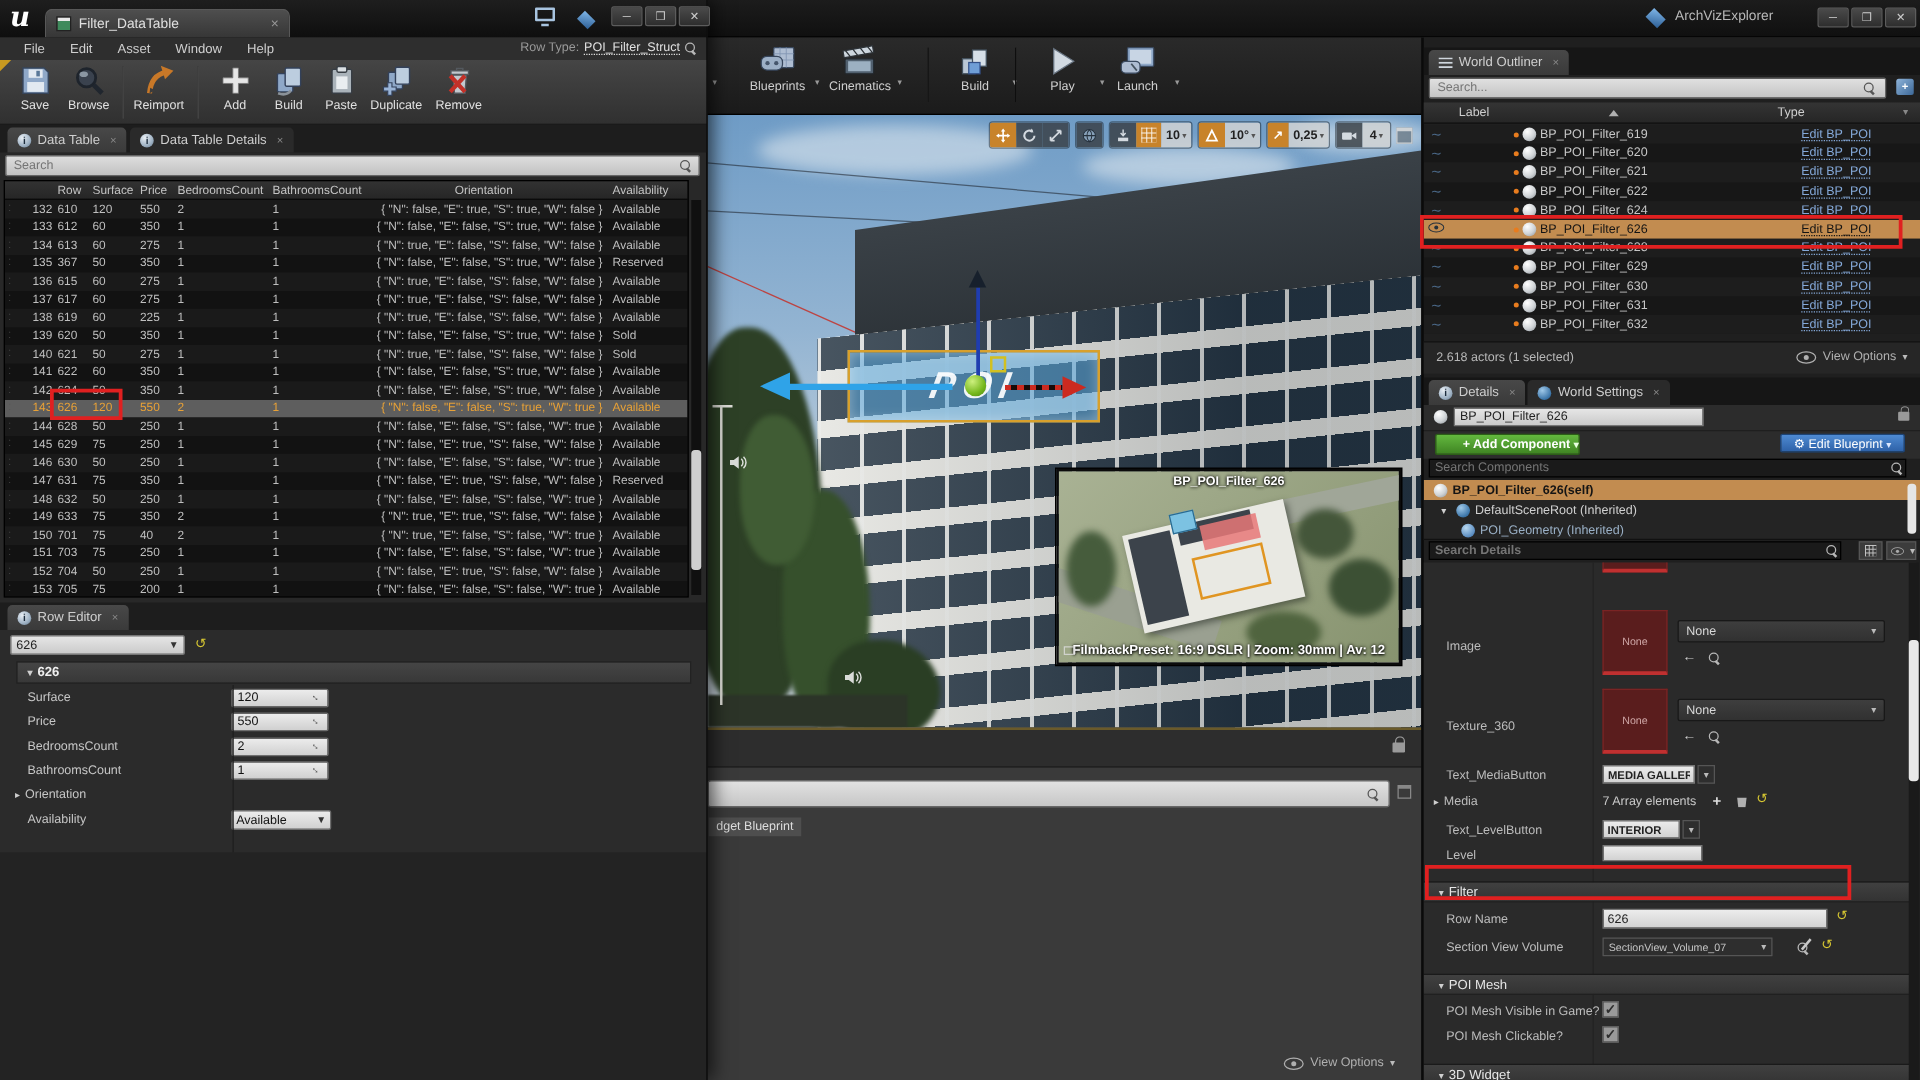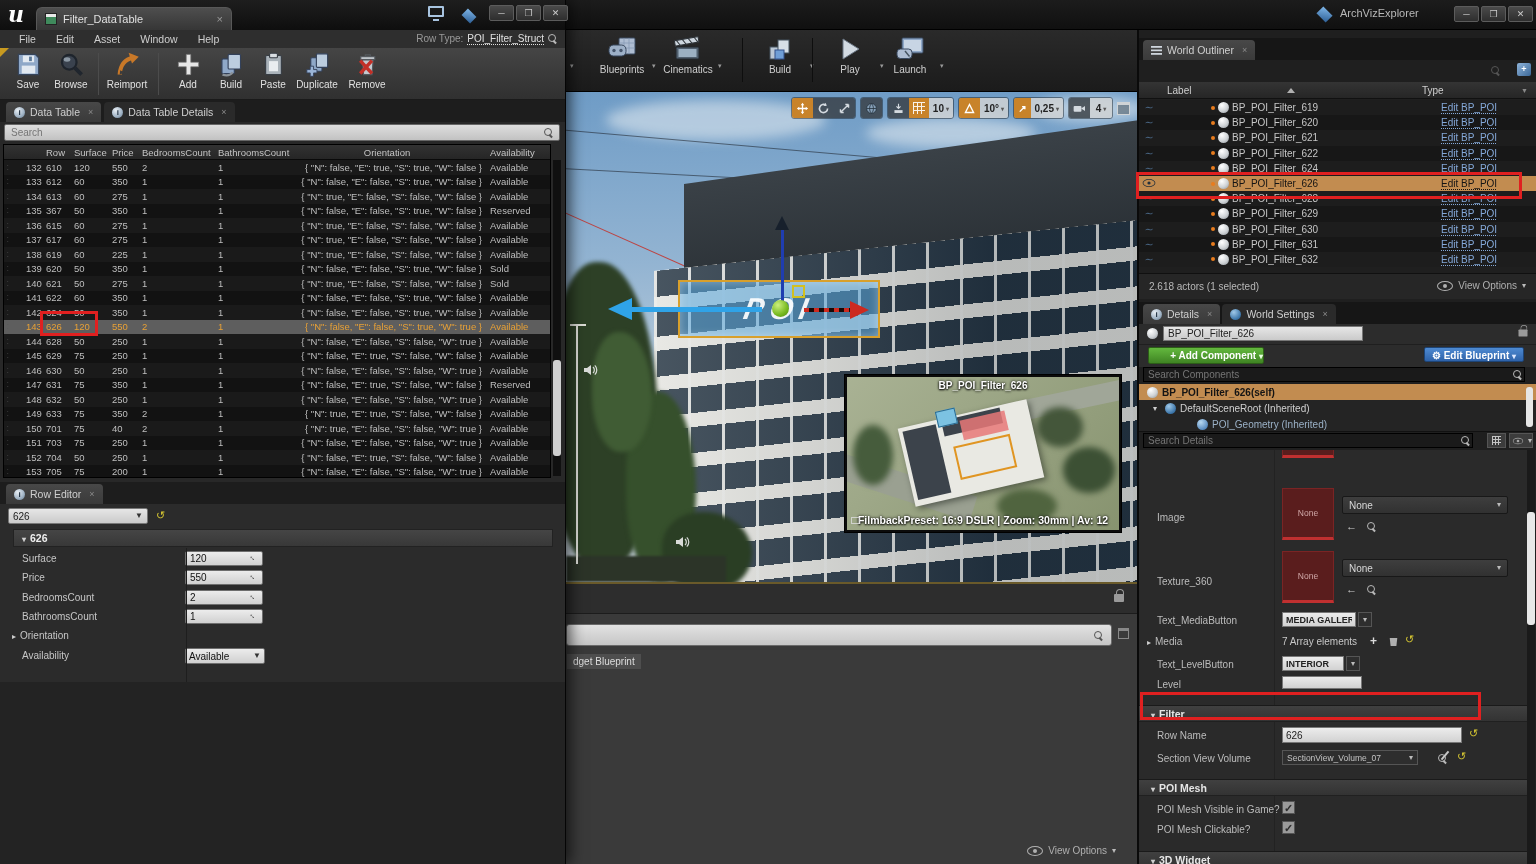--- a/index.html
+++ b/index.html
@@ -141,39 +141,39 @@
   .viewopts { display:flex; align-items:center; gap:5px; color:#b0b0b0; font-size:10px; }
 
   
   #dt-tabs { top:272px; }
   #d-namerow { position:absolute; left:0; top:294px; width:100%; height:20px; background:#2c2c2c; }
   #d-name-sphere { position:absolute; left:8px; top:4px; }
   #d-name-input { position:absolute; left:24px; top:2px; width:200px; height:15px; background:linear-gradient(#e6e6e6,#cacaca); border:1px solid #777; font-size:10px; color:#222; padding:0 4px; }
   #d-name-lock { position:absolute; right:8px; top:0px; transform:scale(.9); }
   #d-btnrow { position:absolute; left:0; top:315px; width:100%; height:22px; background:#2c2c2c; }
   #btn-addcomp { position:absolute; left:9px; top:2px; width:116px; height:17px; background:linear-gradient(#63b83e,#3f8423); border:1px solid #2c5e17; border-radius:2px; color:#fff; font-weight:bold; font-size:10px; text-align:right; line-height:15px; }
-  #btn-editbp { position:absolute; right:12px; top:2px; width:100px; height:15px; background:linear-gradient(#4e8ad2,#2e62a8); border:1px solid #1d4476; border-radius:2px; color:#fff; font-weight:bold; font-size:10px; text-align:center; line-height:15px; }
+  #btn-editbp { position:absolute; right:12px; top:2px; width:100px; height:15px; background:linear-gradient(#4e8ad2,#2e62a8); border:1px solid #1d4476; border-radius:2px; color:#fff; font-weight:normal; font-size:10px; text-align:center; line-height:15px; }
   .dark-search { background:#1a1a1a; border:1px solid #000; color:#8a8a8a; font-size:10px; padding:0 4px; }
   #d-searchcomp { position:absolute; left:4px; top:337px; width:382px; height:15px; }
   #d-searchcomp-mag { position:absolute; left:374px; top:340px; }
   #d-tree { position:absolute; left:0; top:354px; width:100%; height:48px; background:#242424; overflow:hidden; border-bottom:1px solid #111; }
   .tree-row { height:16px; display:flex; align-items:center; gap:4px; padding-left:8px; font-size:10px; color:#d0d0d0; }
   .tree-row.sel { background:#c28c50; color:#141414; font-weight:bold; }
   #d-tree-scroll { position:absolute; right:3px; top:357px; width:7px; height:40px; background:#e6e6e6; border-radius:3px; }
-  #d-searchdet { position:absolute; left:4px; top:403px; width:330px; height:15px; }
+  #d-searchdet { position:absolute; left:4px; top:403px; width:330px; height:15px;font-weight:bold; }
   #d-searchdet-mag { position:absolute; left:322px; top:406px; }
   #d-grid-btn { position:absolute; left:348px; top:403px; width:19px; height:15px; background:#3c3c3c; border:1px solid #555; display:flex; align-items:center; justify-content:center; }
   #d-grid-btn .grid-ico { width:9px; height:9px; background-size:3px 3px; opacity:.7; }
   #d-eye-btn { position:absolute; left:370px; top:403px; width:24px; height:15px; background:#3c3c3c; border:1px solid #555; color:#aaa; display:flex; align-items:center; justify-content:center; gap:2px; }
   #d-eye-btn .eye-ico { transform:scale(.65); }
 
   #d-props { position:absolute; left:0; top:420px; width:394px; height:414px; background:#2a2a2a; overflow:hidden; }
   #d-props .vdiv { position:absolute; left:135px; top:0; width:1px; height:100%; background:#222; }
   .prop-label { position:absolute; left:18px; color:#bcbcbc; font-size:10px; }
-  .sec-hdr { position:absolute; left:0; width:100%; height:17px; background:linear-gradient(#404040,#333333); border-top:1px solid #1a1a1a; border-bottom:1px solid #202020; color:#e6e6e6; font-weight:bold; font-size:10.5px; padding:2px 0 0 12px; }
+  .sec-hdr { position:absolute; left:0; width:100%; height:17px; background:linear-gradient(#404040,#333333); border-top:1px solid #1a1a1a; border-bottom:1px solid #202020; color:#e6e6e6; font-weight:normal; font-size:10.5px; padding:2px 0 0 12px; }
   .exp { color:#cfcfcf; font-size:8px; margin-right:4px; }
   .thumb { position:absolute; left:143px; width:52px; height:52px; background:#5a1d1d; border:1px solid #7a2424; border-bottom:3px solid #c03030; color:#d0a8a8; font-size:8.5px; display:flex; align-items:center; justify-content:center; }
   .none-dd { position:absolute; left:203px; width:166px; height:18px; background:linear-gradient(#3e3e3e,#313131); border:1px solid #181818; border-radius:2px; color:#d8d8d8; font-size:10px; display:flex; align-items:center; padding:0 6px; justify-content:space-between; }
   .asset-icons { position:absolute; left:207px; display:flex; gap:10px; align-items:center; color:#cfcfcf; font-size:11px; font-weight:bold; }
   .lite-input { background:linear-gradient(#ececec,#d2d2d2); border:1px solid #777; color:#222; font-size:9px; padding:0 3px; }
   .dd-box { background:#2e2e2e; border:1px solid #555; color:#c4c4c4; font-size:8.5px; display:flex; align-items:center; justify-content:space-between; padding:0 4px; }
   .chk { position:absolute; left:143px; width:13px; height:13px; background:#9a9a9a; border:1px solid #555; color:#2e2e2e; font-size:11px; font-weight:bold; line-height:12px; text-align:center; }
 
   #d-scrollbar { position:absolute; right:1px; top:420px; width:8px; height:414px; background:#1a1a1a; }
   #d-scrollthumb { position:absolute; right:1px; top:482px; width:8px; height:113px; background:#e8e8e8; border-radius:3px; }
@@ -461,20 +461,21 @@
   </div>
 
   <div id="right-panel" class="abs">
     <div class="tabbar" style="top:8px;">
       <div class="tab active">
         <span class="list-ico"></span>
         <span>World Outliner</span>
           <span class="x">×</span>
       </div>
     </div>
+    <input id="wo-search" class="abs" readonly="" placeholder="Search..." style="">
     <span id="wo-search-mag" class="mag"></span>
     <div id="wo-addcube">+</div>
     <div id="wo-header">
       <span id="wo-col-label">Label</span>
       <span id="wo-sort"></span>
       <span id="wo-col-type">Type</span>
       <span id="wo-col-caret">▼</span>
     </div>
     <div id="wo-rows">
         <div class="wo-row">
@@ -612,21 +613,21 @@
     <div id="d-tree">
       <div class="tree-row sel">
         <span class="sphere"></span>
         <span>BP_POI_Filter_626(self)</span>
       </div>
       <div class="tree-row" style="padding-left:14px;">
         <span class="exp">▾</span>
         <span class="globe-ico"></span>
         <span>DefaultSceneRoot (Inherited)</span>
       </div>
-      <div class="tree-row" style="padding-left:30px;color:#9ab0c6;margin-left:28px;">
+      <div class="tree-row" style="padding-left:30px;color:#9ab0c6;">
         <span class="globe-ico" style="background:radial-gradient(circle at 35% 30%, #b8d8f0, #5a8cc0 70%, #2d5a8a);"></span>
         <span>POI_Geometry (Inherited)</span>
       </div>
     </div>
     <div id="d-tree-scroll"></div>
     <input id="d-searchdet" class="abs dark-search" readonly="" placeholder="Search Details" style="">
     <span id="d-searchdet-mag" class="mag light"></span>
     <div id="d-grid-btn">
         <span class="grid-ico"></span>
       </div>

